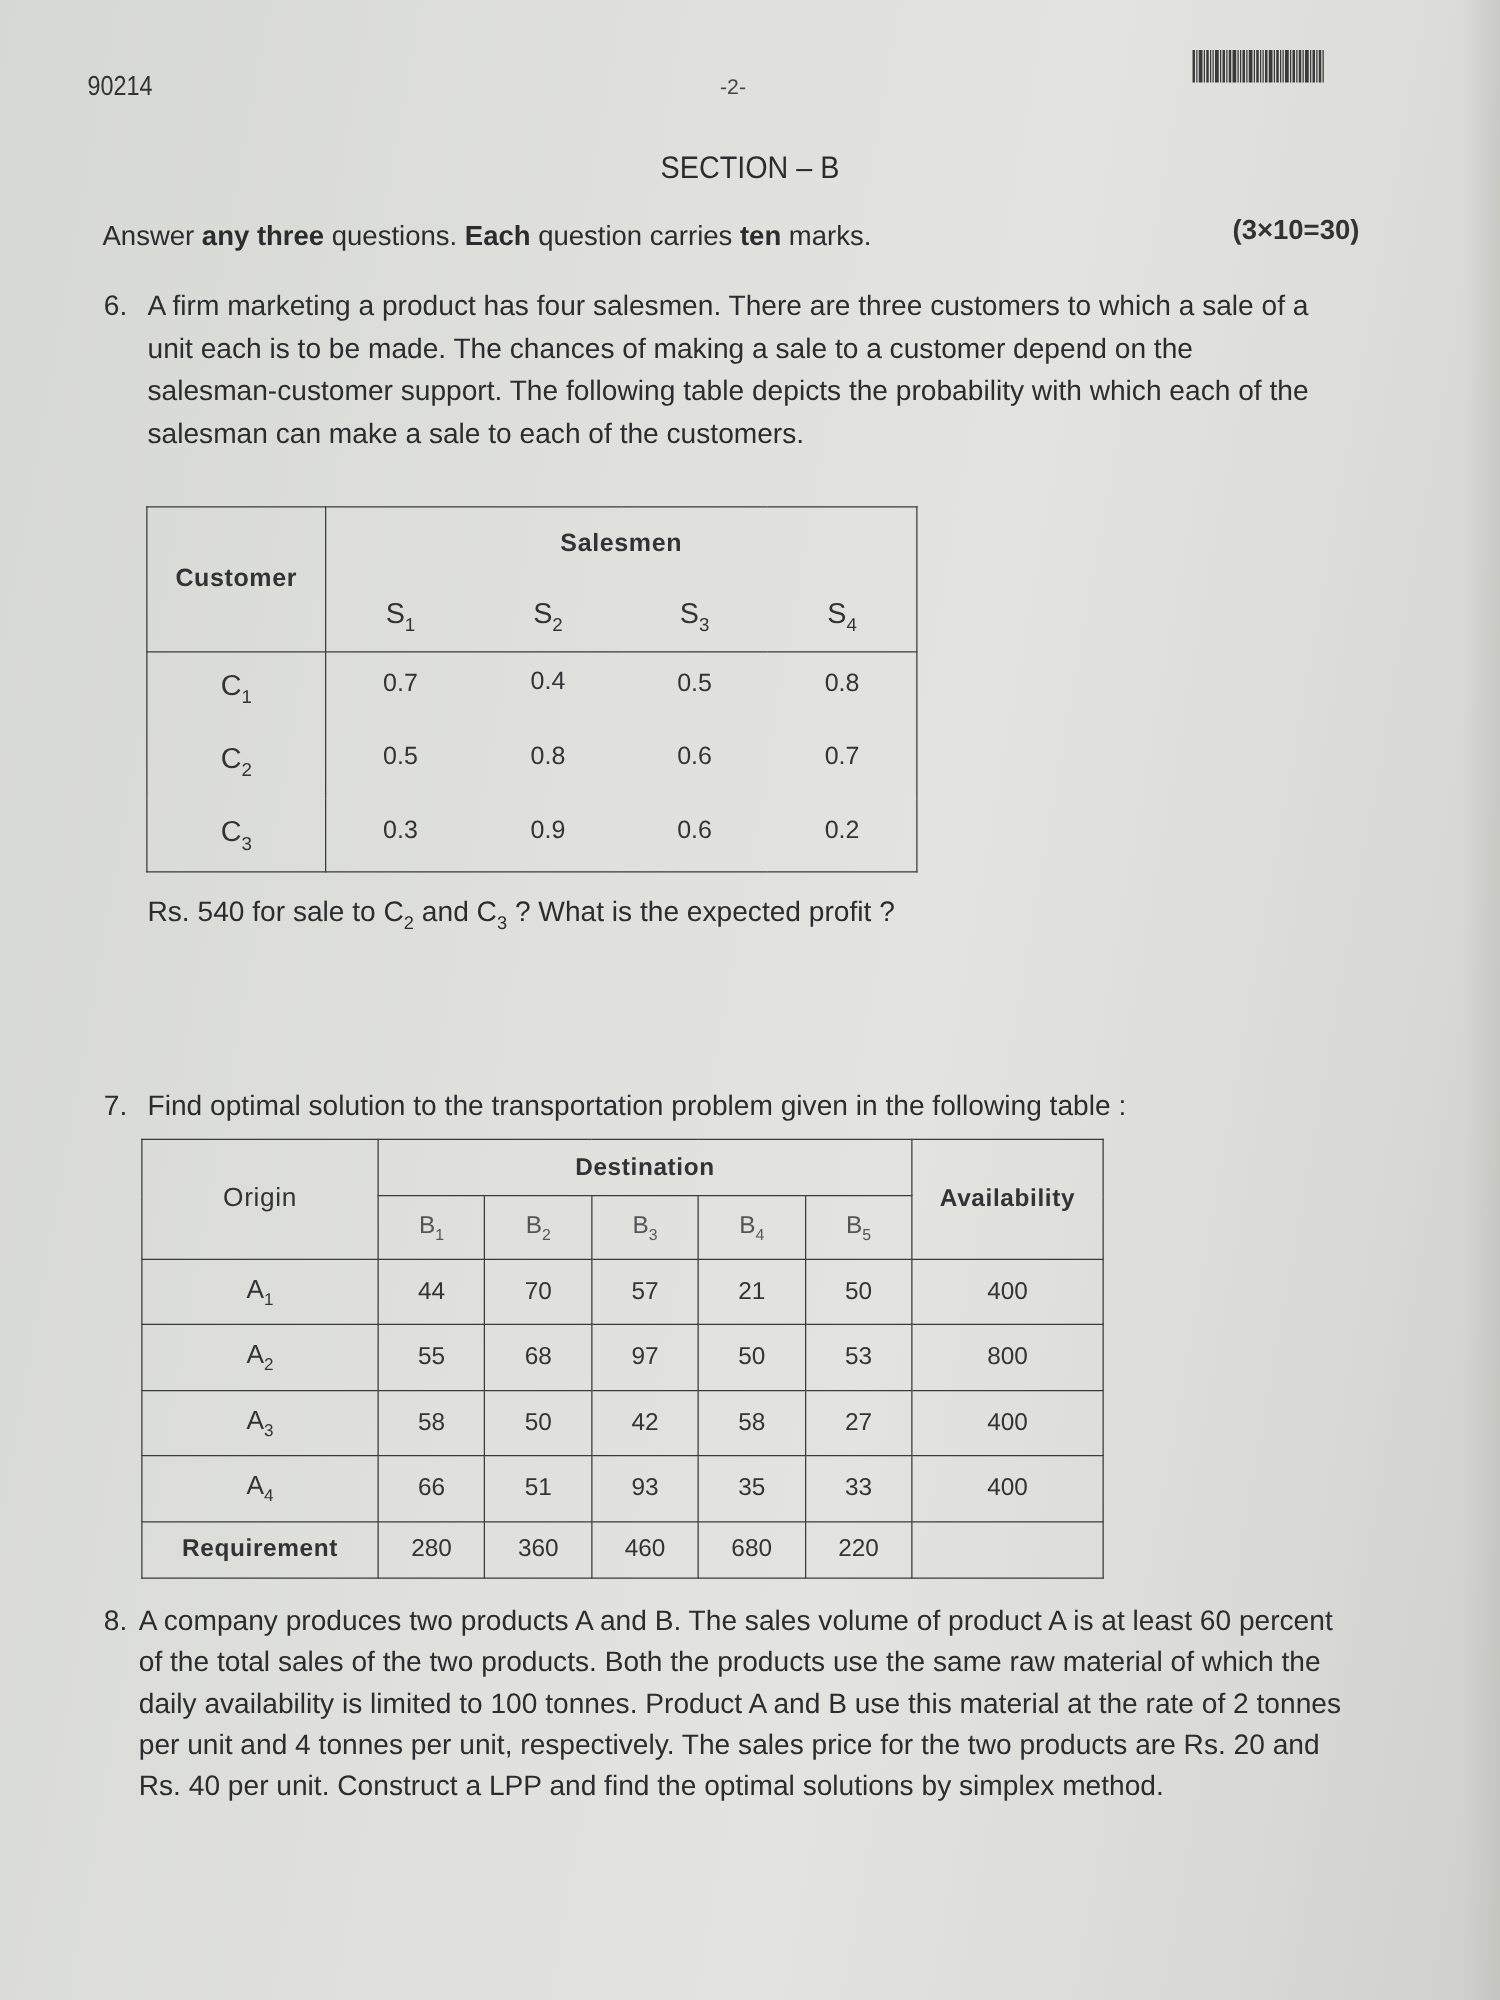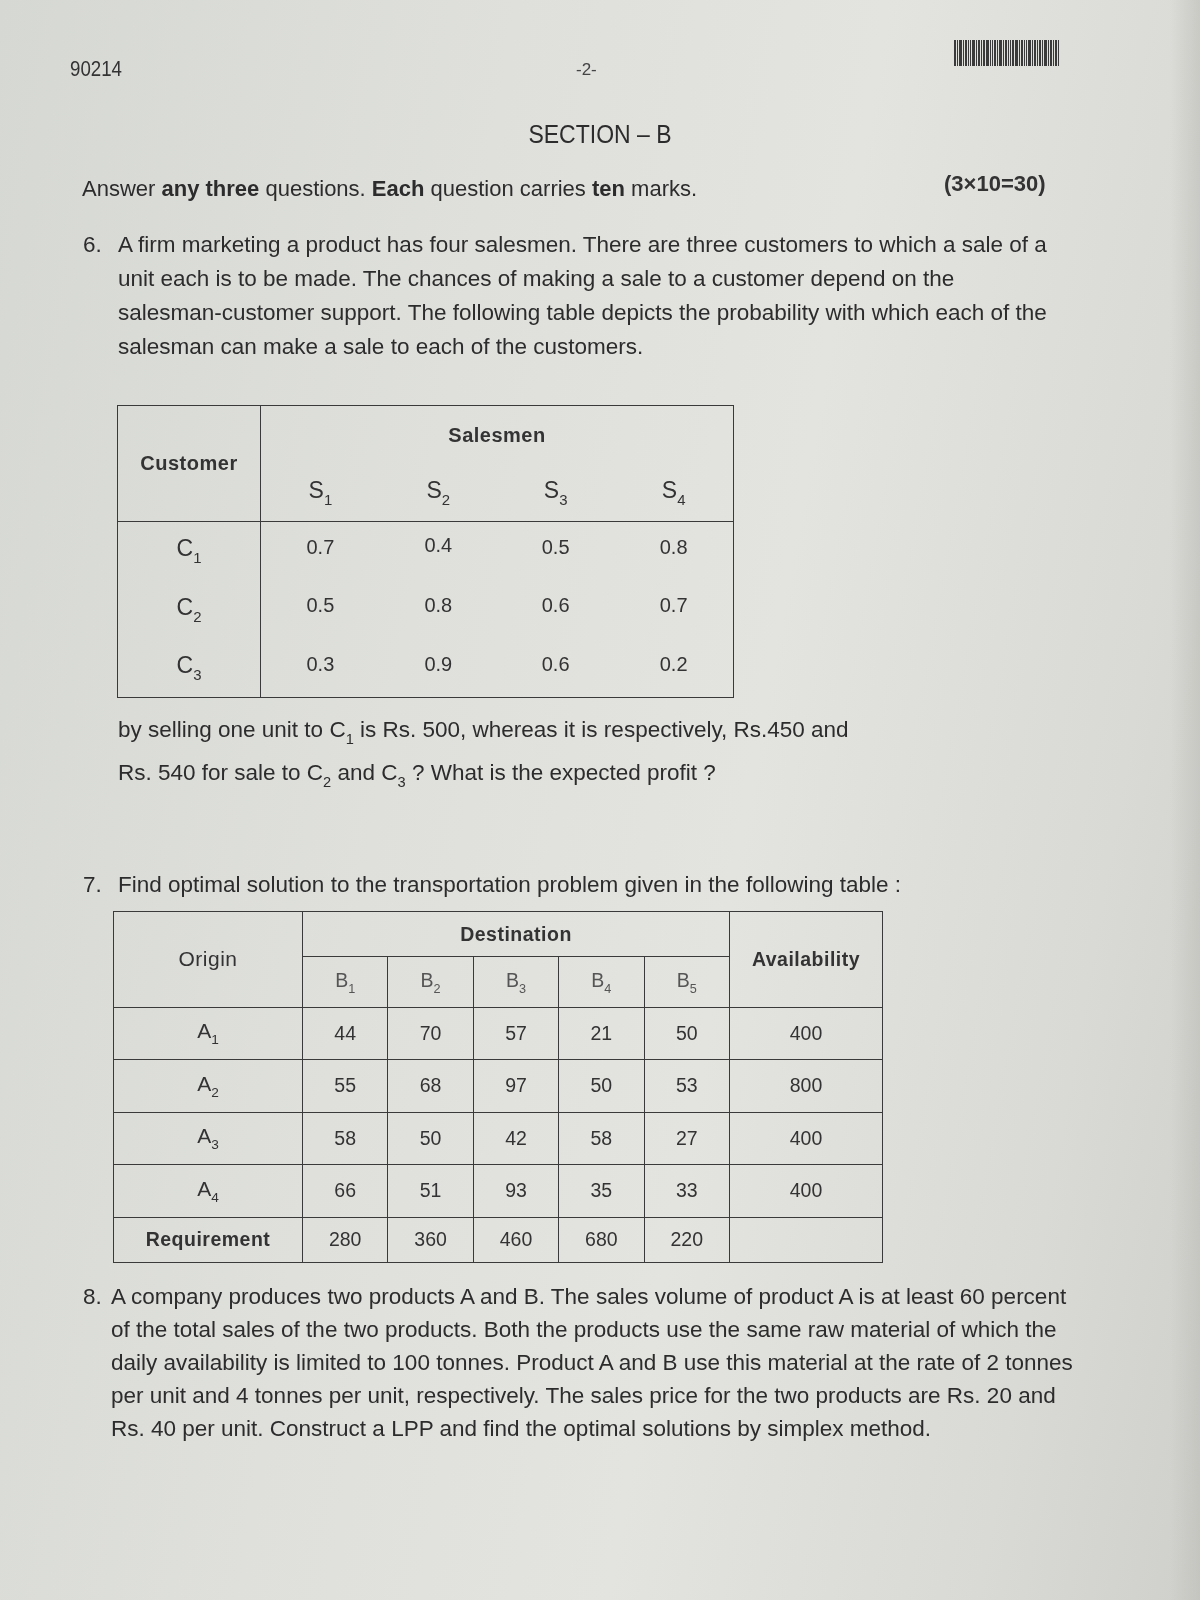--- a/index.html
+++ b/index.html
@@ -11,21 +11,21 @@
   }
   .edge { position:absolute; right:0; top:0; width:30px; height:1600px;
     background: linear-gradient(90deg, rgba(0,0,0,0) 0%, rgba(190,190,185,0.6) 100%); }
   .abs { position:absolute; }
   .code { left:70px; top:56px; font-size:22px; transform:scaleX(0.85); transform-origin:left; color:#333; }
   .pageno { left:576px; top:60px; font-size:17px; color:#444; }
   .barcode { left:954px; top:40px; width:156px; height:26px; display:flex; gap:1px; }
   .barcode span { display:block; background:#3a3a3a; height:100%; }
   .section { left:0; width:1200px; top:120px; text-align:center; font-size:25px; transform:scaleX(0.92); }
   .instr { left:82px; top:176px; font-size:22px; }
-  .marks { left:944px; top:171px; font-size:22px; font-weight:bold; color:#333; }
+  .marks { left:986px; top:171px; font-size:22px; font-weight:bold; color:#333; }
   b { font-weight:bold; }
   .q { font-size:22.5px; line-height:34px; }
   .qnum { position:absolute; }
   .q6 { left:83px; top:228px; width:980px; }
   .q6 .body { margin-left:35px; }
   table { border-collapse:collapse; position:absolute; color:#333; }
   td, th { border:1.5px solid #3a3a3a; text-align:center; font-weight:normal; }
   .t1 { left:117px; top:405px; width:617px; height:293px; font-size:20px; }
   .t1 .hdr { font-weight:bold; font-size:20px; letter-spacing:0.5px; }
   sub { font-size:0.65em; vertical-align:-0.45em; }
@@ -127,21 +127,20 @@
     <td style="border-top:none;font-size:23px"><span>C</span><sub>3</sub></td>
     <td style="border-left:none;border-right:none;border-top:none;vertical-align:top;padding-top:14px">0.3</td>
     <td style="border-left:none;border-right:none;border-top:none;vertical-align:top;padding-top:14px">0.9</td>
     <td style="border-left:none;border-right:none;border-top:none;vertical-align:top;padding-top:14px">0.6</td>
     <td style="border-left:none;border-top:none;vertical-align:top;padding-top:14px">0.2</td>
   </tr>
 </tbody>
   </table>
 
 <div class="abs after6">
-  <div><span>by selling one unit to C</span><sub>1</sub><span> is Rs. 500, whereas it is respectively, Rs.450 and</span></div>
   <div><span>Rs. 540 for sale to C</span><sub>2</sub><span> and C</span><sub>3</sub><span> ? What is the expected profit ?</span></div>
 </div>
 
 <div class="abs q7">
   <span>7.</span>
   <span style="margin-left:10px">Find optimal solution to the transportation problem given in the following table :</span>
 </div>
 
 <table class="t2">
   <tbody>

